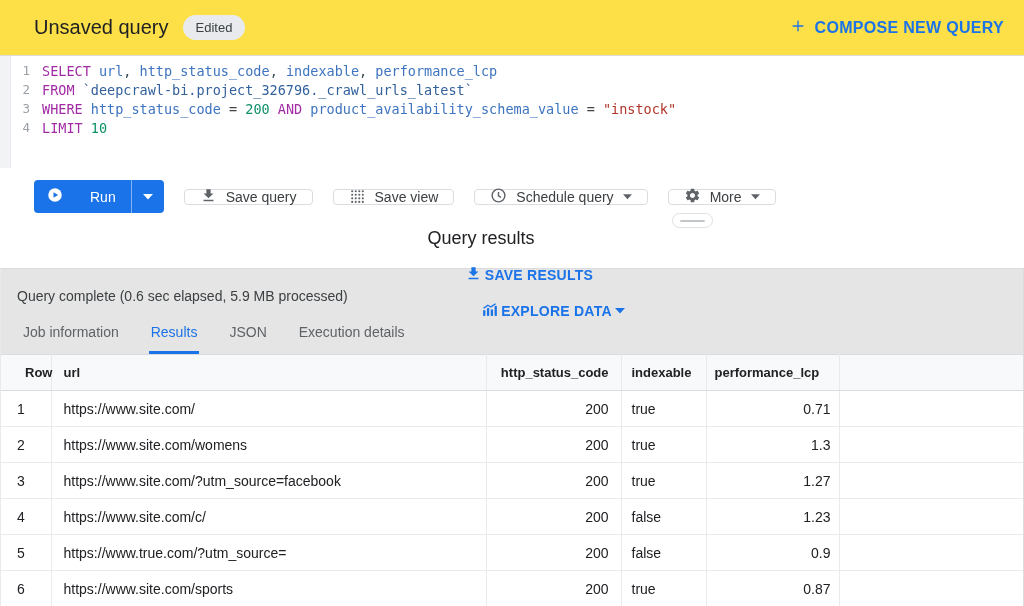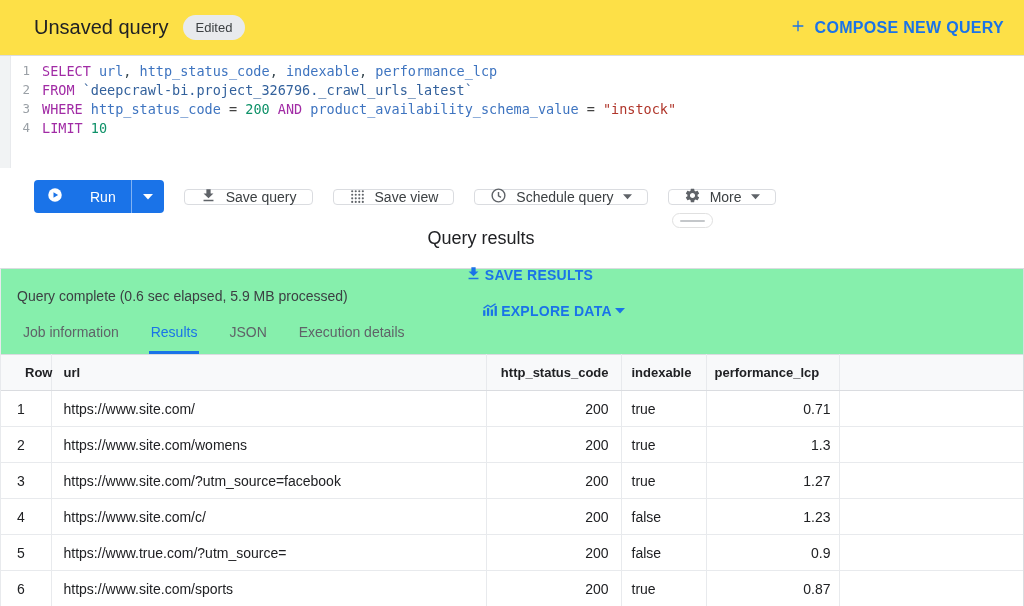--- a/index.html
+++ b/index.html
@@ -48,21 +48,21 @@
   .link-btn{display:flex;align-items:center;gap:3px;color:var(--accent);font-size:14px;
     font-weight:700;letter-spacing:.25px;cursor:pointer;margin-top:16px;}
   .link-btn + .link-btn{margin-left:48px;}
 
   .drag-handle{position:absolute;left:672px;top:213px;width:41px;height:15px;background:#fff;
     border:1px solid #E0E0E0;border-radius:8px;display:flex;align-items:center;justify-content:center;cursor:row-resize;}
   .drag-handle i{display:block;width:25px;height:2px;background:#C4C7CA;border-radius:1px;}
 
   
   .panel{border-top:1px solid var(--border);border-left:1px solid var(--rowline);
-    border-right:1px solid var(--border);height:339px;background:#86efac;}
+    border-right:1px solid var(--border);height:339px;background:#e5e5e5;}
   .status{padding:19px 16px 15px;font-size:14px;color:#3C4043;}
   .tabs{display:flex;gap:28px;padding-left:20px;}
   .tab{font-size:14px;font-weight:500;color:var(--subtext);padding:5px 2px 11px;cursor:pointer;
     border-bottom:3px solid transparent;}
   .tab.active{color:var(--accent);border-bottom-color:var(--accent);}
 
   table{width:100%;border-collapse:collapse;table-layout:fixed;}
   thead th{background:#F8F9FA;border-top:1px solid var(--border);border-bottom:1px solid var(--border);
     height:36px;font-size:13px;font-weight:700;color:var(--text);text-align:left;}
   tbody td{height:36px;font-size:14px;color:var(--text);background:#fff;

